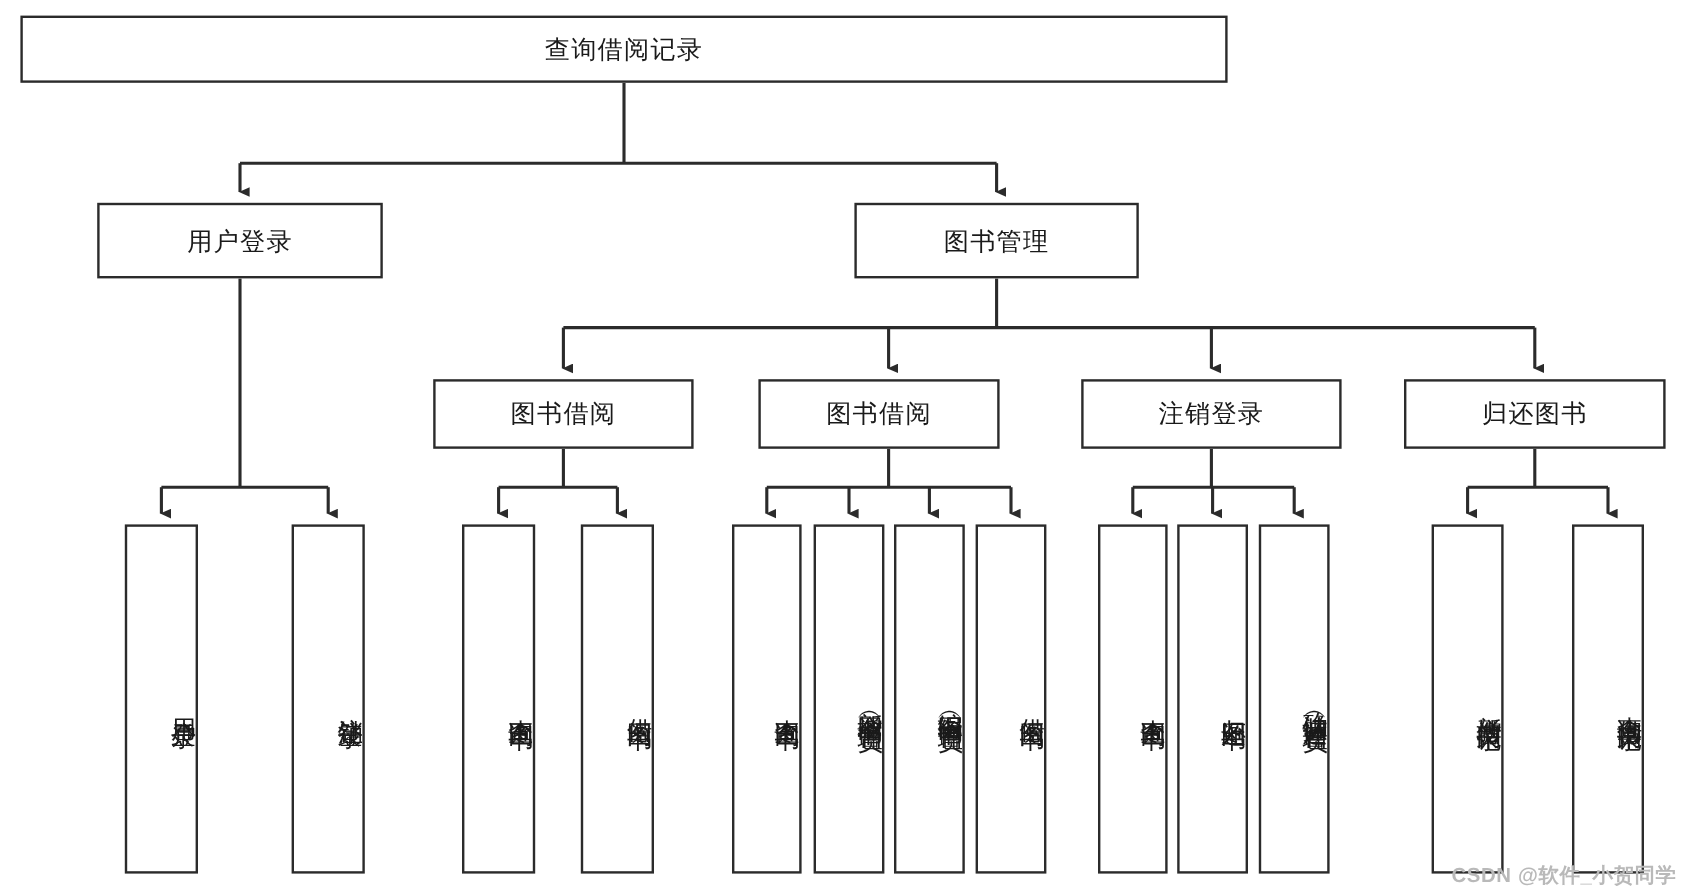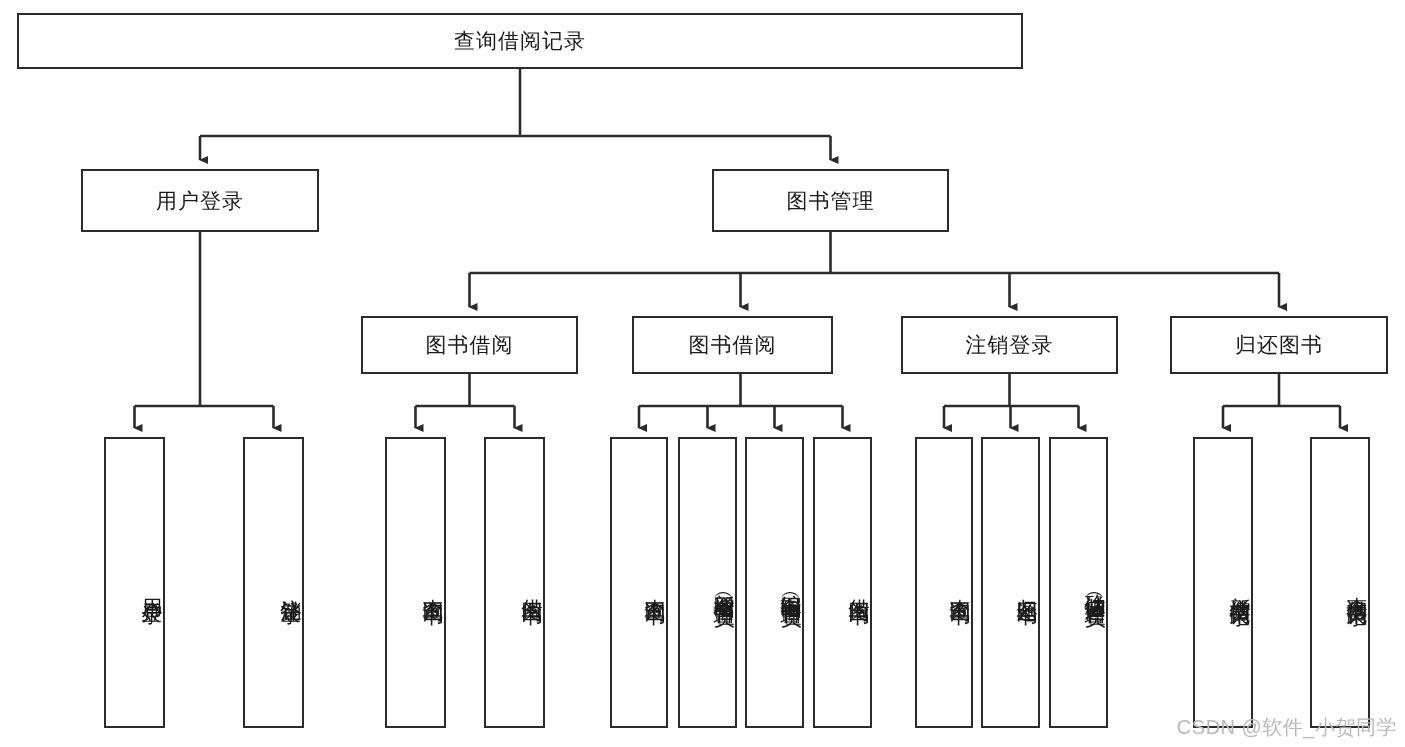--- a/index.html
+++ b/index.html
@@ -50,25 +50,26 @@
   }
   .node.vertical .vlabel {
     writing-mode: vertical-rl;
     text-orientation: upright;
     white-space: nowrap;
   }
   .watermark {
     position: absolute;
     right: 8px;
     bottom: 6px;
-    font-size: 20px;
+    font-size: 17px;
     color: #b9b9b9;
     letter-spacing: 0.5px;
     white-space: nowrap;
     pointer-events: none;
+    font-weight: bold;
   }
 </style>
 </head>
 <body>
 
 <div id="canvas">
   <svg id="diagram-svg" viewBox="0 0 1405 747" xmlns="http://www.w3.org/2000/svg">
     <defs>
       <marker id="arrowhead" markerWidth="9" markerHeight="9" refX="4" refY="8" orient="auto" markerUnits="userSpaceOnUse">
         <path d="M0,0 L8,0 L4,9 Z" fill="#2b2b2b"></path>

